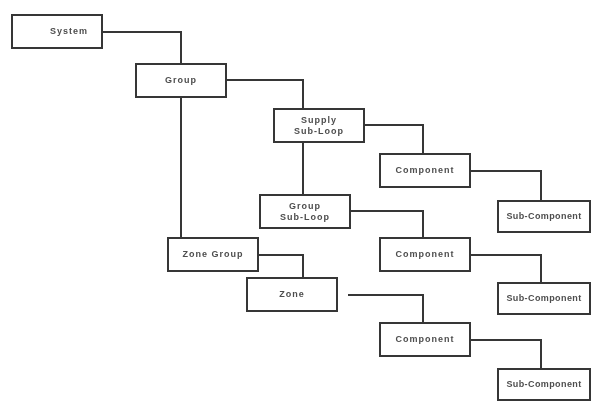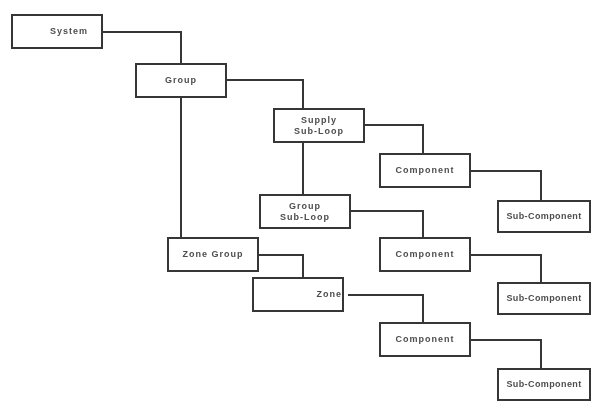--- a/index.html
+++ b/index.html
@@ -44,21 +44,21 @@
     white-space: pre-line;
   }
   .label.tight { letter-spacing: 0.4px; }
 
   
   .n-system    { left: 11px;  top: 14px; padding-left: 24px;  }
   .n-loop      { left: 135px; top: 63px;  }
   .n-supply    { left: 273px; top: 108px; }
   .n-demand    { left: 259px; top: 194px; }
   .n-zonegroup { left: 135px; top: 237px; margin-left: 32px; }
-  .n-zone      { left: 252px; top: 277px; justify-content: flex-end; }
+  .n-zone      { left: 246px; top: 277px; }
   .n-comp1     { left: 379px; top: 153px; }
   .n-comp2     { left: 379px; top: 237px; }
   .n-comp3     { left: 379px; top: 322px; }
   .n-sub1      { left: 497px; top: 200px; width: 94px; height: 33px; }
   .n-sub2      { left: 497px; top: 282px; width: 94px; height: 33px; }
   .n-sub3      { left: 497px; top: 368px; width: 94px; height: 33px; }
 
   
   .s-a-h { left: 100px; top: 31px;  width: 82px; height: 2px; }
   .s-a-v { left: 180px; top: 31px;  width: 2px;  height: 34px; }

